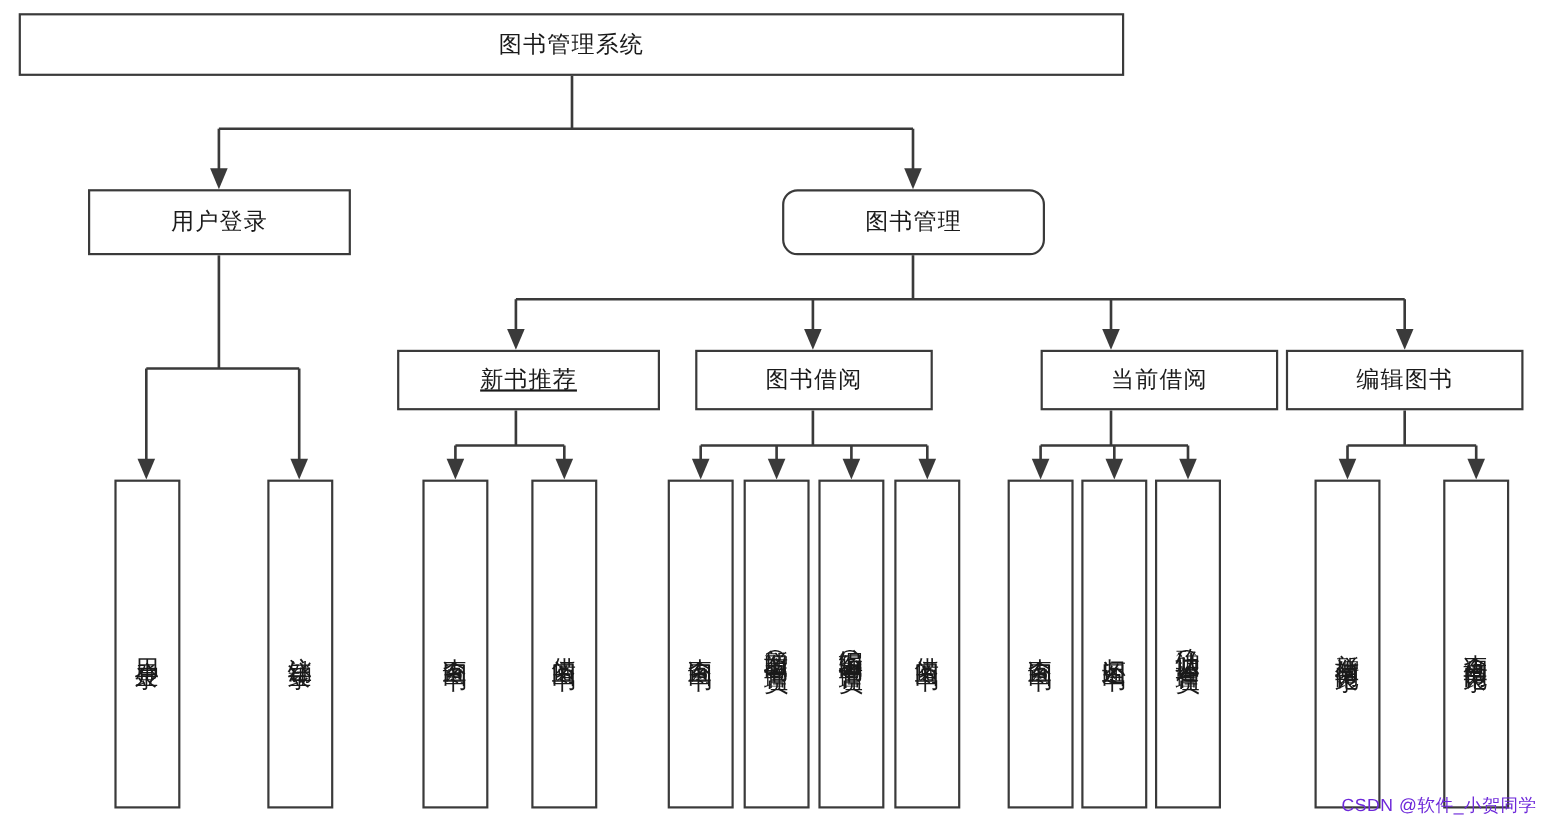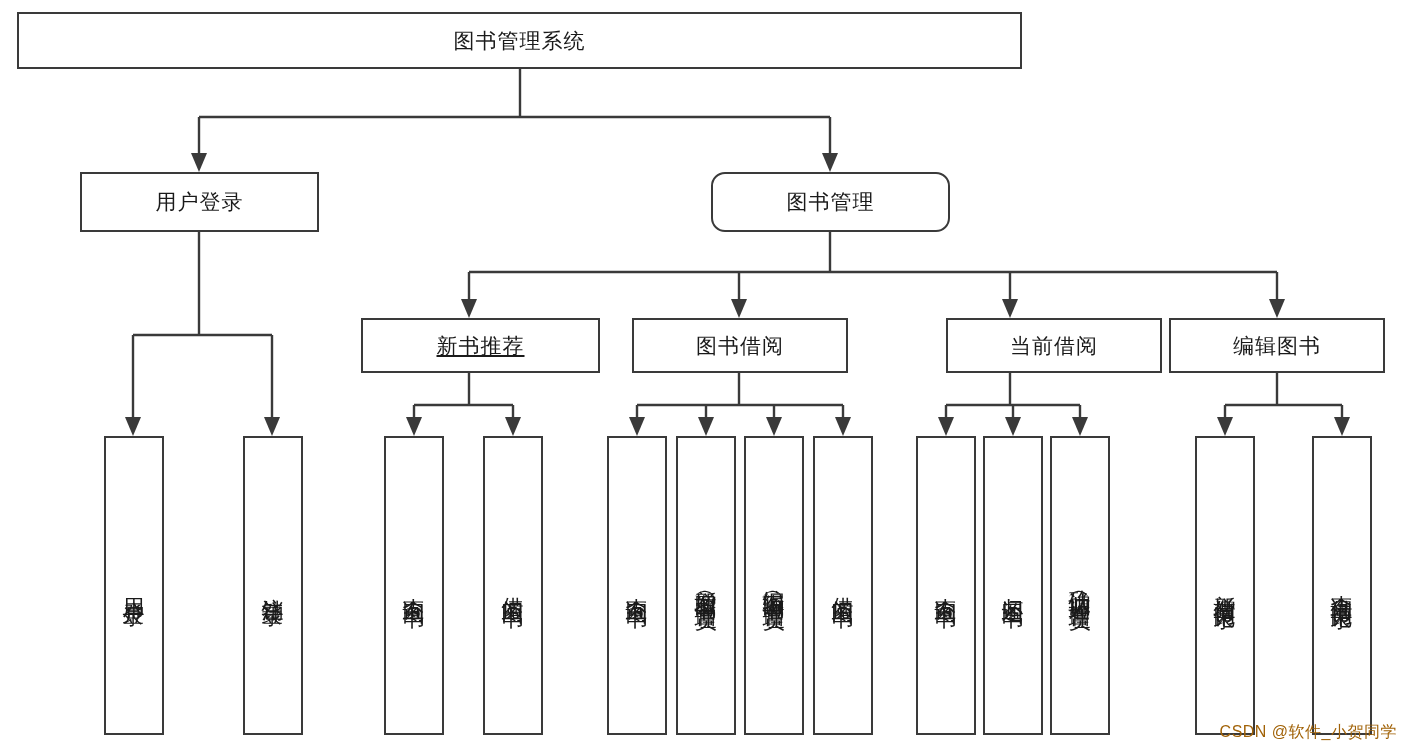--- a/index.html
+++ b/index.html
@@ -49,21 +49,21 @@
     pointer-events:none;
   }
   #connectors line, #connectors path{
     stroke:#3a3a3a;stroke-width:2.4;fill:none;
   }
   #connectors polygon{ fill:#3a3a3a; }
   .watermark{
     position:absolute;
     right:8px;bottom:4px;
     font-size:16px;
-    color:#a16207;
+    color:#6d28d9;
     letter-spacing:0.5px;
     white-space:nowrap;
   }
 </style>
 </head>
 <body>
 
 <div id="diagram">
 
   <svg id="connectors" viewBox="0 0 1405 747" width="1405" height="747">

